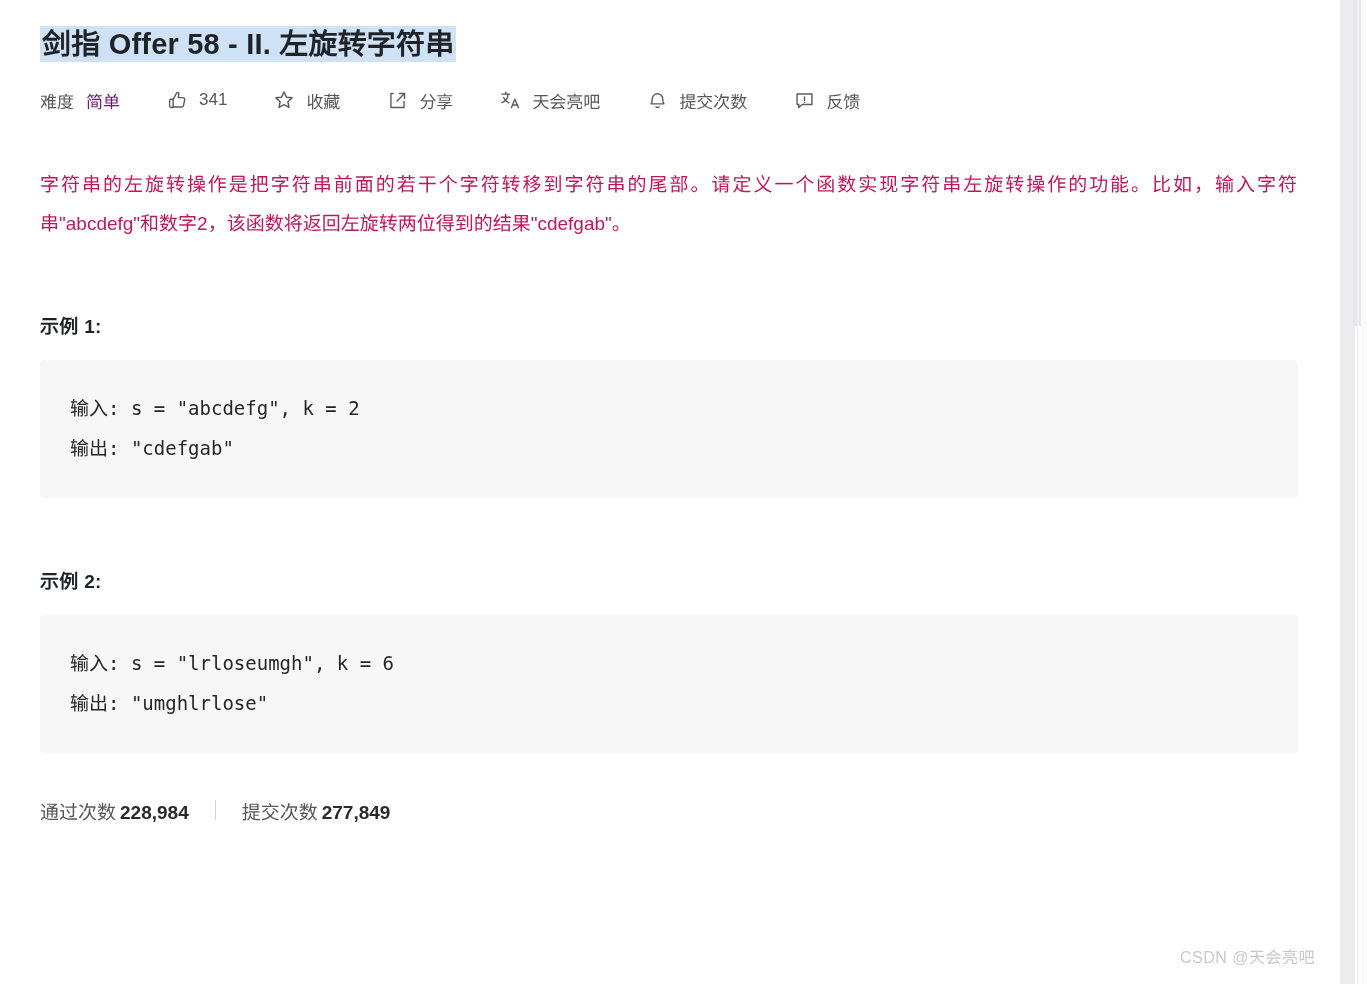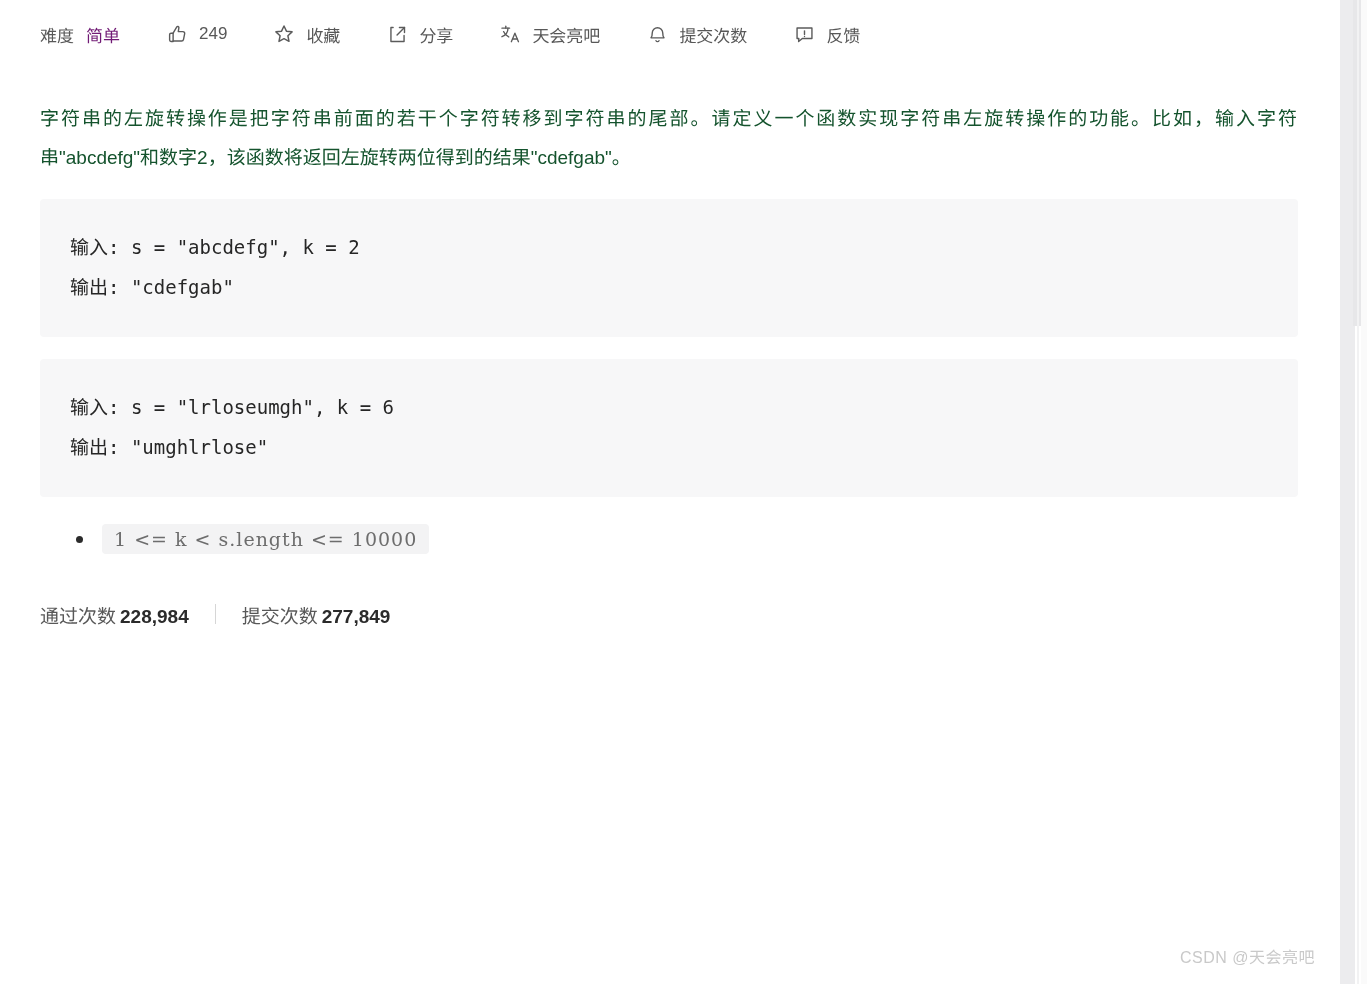--- a/index.html
+++ b/index.html
@@ -125,21 +125,21 @@
     color: #5b5b5b;
   }
   .meta-icon svg { display: block; }
   .meta-text { color: #585858; }
 
   
   .desc {
     margin-top: 48px;
     font-size: 19px;
     line-height: 39px;
-    color: #14532d;
+    color: #be185d;
     max-width: 1258px;
     text-align: justify;
     text-justify: inter-character;
   }
 
   
   .section-heading {
     margin-top: 68px;
     font-size: 19px;
     font-weight: 700;
@@ -227,36 +227,39 @@
     white-space: nowrap;
     pointer-events: none;
   }
 </style>
 </head>
 <body>
 
 <div class="page-wrap">
   <div class="content">
 
+    <div class="title-row">
+      <h1 class="title">剑指 Offer 58 - II. 左旋转字符串</h1>
+    </div>
 
     <div class="meta-bar">
 
       <div class="meta-item no-gap">
         <span class="meta-label">难度</span>
         <span class="difficulty-value">简单</span>
       </div>
 
       <div class="meta-item">
         <span class="meta-icon">
           <svg width="21" height="21" viewBox="0 0 24 24" fill="none" stroke="currentColor" stroke-width="1.6" stroke-linecap="round" stroke-linejoin="round">
             <path d="M7 10.5V20H4.6A1.6 1.6 0 0 1 3 18.4v-6.3A1.6 1.6 0 0 1 4.6 10.5H7z"></path>
             <path d="M7 10.5l4.2-7.1a1.3 1.3 0 0 1 2.4.7l-.7 4.6h5.3a2 2 0 0 1 2 2.4l-1.3 6.5a2.3 2.3 0 0 1-2.3 1.9H7"></path>
           </svg>
         </span>
-        <span class="meta-text">249</span>
+        <span class="meta-text">341</span>
       </div>
 
       <div class="meta-item">
         <span class="meta-icon">
           <svg width="22" height="22" viewBox="0 0 24 24" fill="none" stroke="currentColor" stroke-width="1.6" stroke-linecap="round" stroke-linejoin="round">
             <path d="M12 3.2l2.65 5.72 6.15.73-4.55 4.25 1.22 6.15L12 17.05l-5.47 3 1.22-6.15L3.2 9.65l6.15-.73z"></path>
           </svg>
         </span>
         <span class="meta-text">收藏</span>
       </div>
@@ -304,31 +307,28 @@
             <path d="M12 14.1v0.1"></path>
           </svg>
         </span>
         <span class="meta-text">反馈</span>
       </div>
 
     </div>
 
     <p class="desc">字符串的左旋转操作是把字符串前面的若干个字符转移到字符串的尾部。请定义一个函数实现字符串左旋转操作的功能。比如，输入字符串"abcdefg"和数字2，该函数将返回左旋转两位得到的结果"cdefgab"。</p>
 
+    <div class="section-heading">示例 1:</div>
     <pre class="code-block">输入: s = "abcdefg", k = 2
 输出: "cdefgab"</pre>
 
+    <div class="section-heading">示例 2:</div>
     <pre class="code-block">输入: s = "lrloseumgh", k = 6
 输出: "umghlrlose"</pre>
 
-    <ul class="limits-list">
-      <li>
-        <code class="inline-code">1 &lt;= k &lt; s.length &lt;= 10000</code>
-      </li>
-    </ul>
 
     <div class="stats-row">
       <span class="stats-item">
         <span>通过次数</span><span class="stats-value">228,984</span>
       </span>
       <span class="stats-sep"></span>
       <span class="stats-item">
         <span>提交次数</span><span class="stats-value">277,849</span>
       </span>
     </div>

